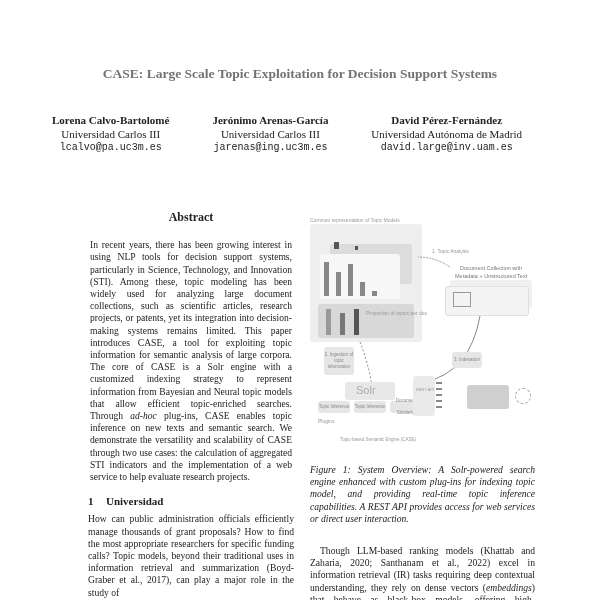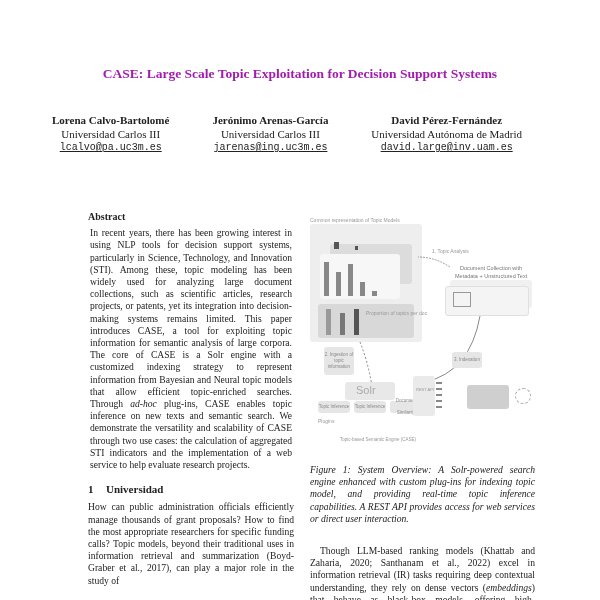--- a/index.html
+++ b/index.html
@@ -1,23 +1,23 @@
 <!DOCTYPE html>
 <html><head>
 <meta charset="utf-8">
 <style>
   html, body { margin: 0; padding: 0; background: #ffffff; }
   body { width: 600px; height: 600px; overflow: hidden; position: relative; font-family: "Liberation Serif", serif; color: #222; }
-  .title { position: absolute; left: 0; width: 600px; top: 66px; text-align: center; font-weight: bold; font-size: 13.5px; color: #a21caf; }
+  .title { position: absolute; left: 0; width: 600px; top: 66px; text-align: center; font-weight: bold; font-size: 13.5px; color: #737373; }
   .authors { position: absolute; top: 113px; left: 52px; width: 470px; display: flex; justify-content: space-between; }
   .author { text-align: center; font-size: 11px; line-height: 14px; }
   .author .name { font-weight: bold; }
-  .author .email { font-family: "Liberation Mono", monospace; font-size: 10px; text-decoration: underline; }
+  .author .email { font-family: "Liberation Mono", monospace; font-size: 10px; }
   .col-left { position: absolute; left: 88px; top: 211px; width: 206px; font-size: 9.6px; line-height: 12.2px; text-align: justify; }
-  .abstract-head { text-align: left; font-weight: bold; font-size: 10px; margin-bottom: 4px; }
+  .abstract-head { text-align: center; font-weight: bold; font-size: 12px; margin-bottom: 16px; }
   .abstract-body { padding: 0 2px; }
   .sc { font-variant: small-caps; }
   .section-head { font-weight: bold; font-size: 11px; margin-top: 12px; margin-bottom: 6px; }
   .section-head .num { display: inline-block; width: 18px; }
   .col-right { position: absolute; left: 310px; top: 212px; width: 225px; font-size: 9.6px; line-height: 12.2px; text-align: justify; }
   .figure { position: relative; width: 225px; height: 240px; }
   .fig-caption { margin-top: 12px; font-style: italic; }
   .para2 { margin-top: 20px; text-indent: 10px; }
   .fig-text { position: absolute; font-family: "Liberation Sans", sans-serif; font-size: 5px; color: #999; white-space: nowrap; }
   .panel { position: absolute; background: #eeeeee; border-radius: 3px; }

